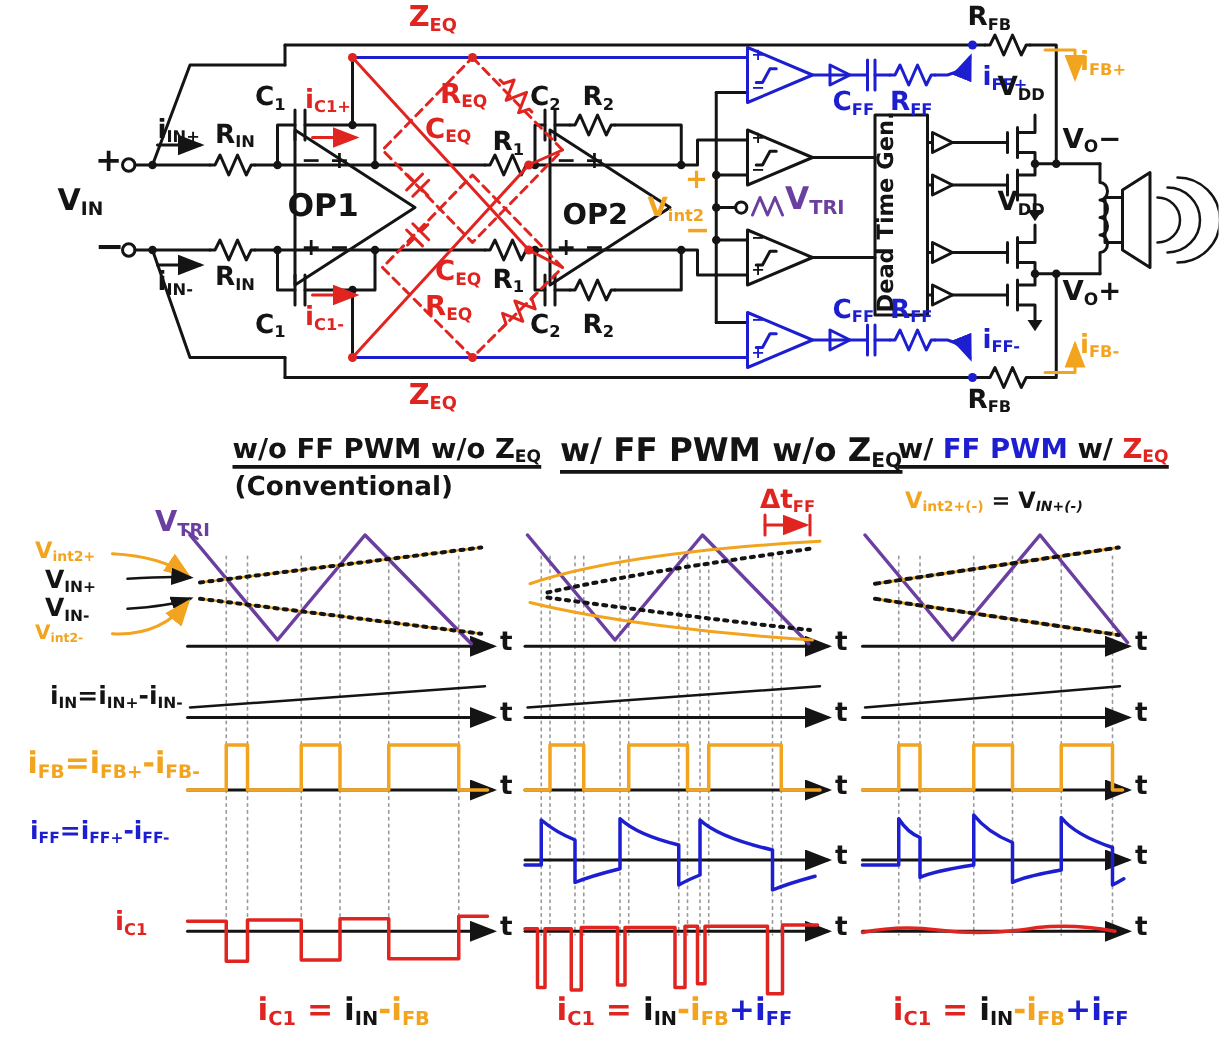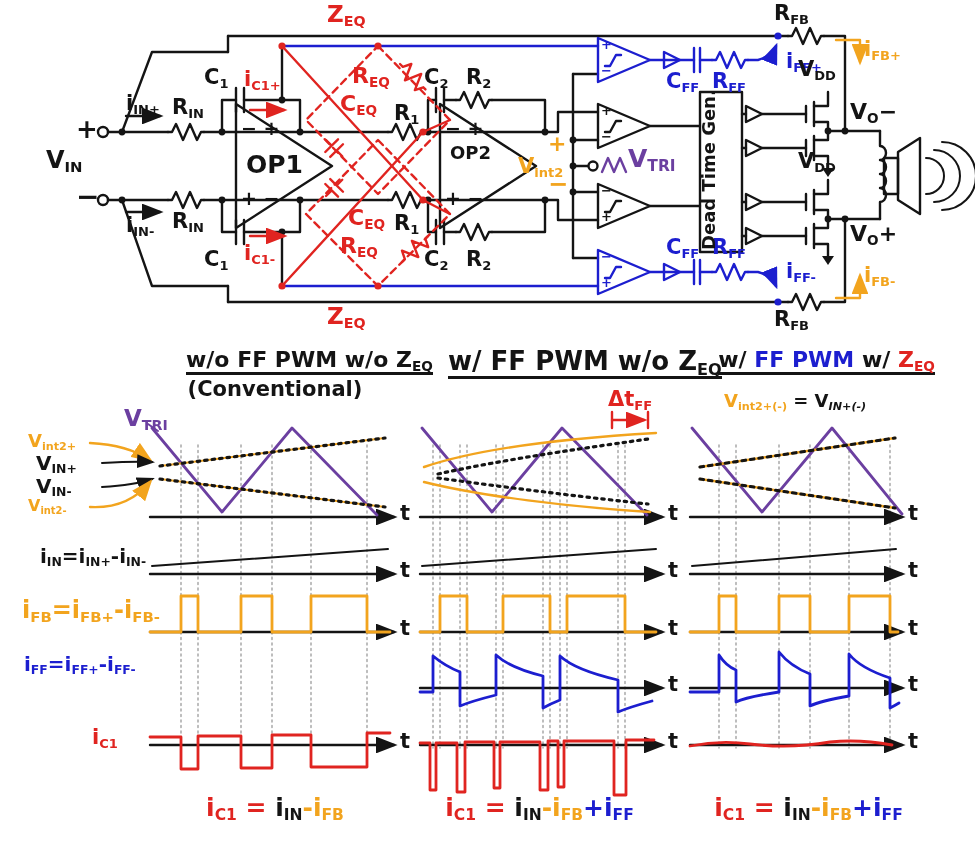--- a/index.html
+++ b/index.html
@@ -339,34 +339,34 @@
       <div class="lb" style="left: 46px; top: 148px; font-size: 24px;"><span><span>V</span><sub>IN</sub></span></div>
       <div class="lb" style="left: 76px; top: 182px; font-size: 28px;"><span><span>−</span></span></div>
       <div class="lb" style="left: 126px; top: 92px; font-size: 21px;"><span><span>i</span><sub>IN+</sub></span></div>
       <div class="lb" style="left: 172px; top: 96px; font-size: 21px;"><span><span>R</span><sub>IN</sub></span></div>
       <div class="lb" style="left: 126px; top: 214px; font-size: 21px;"><span><span>i</span><sub>IN-</sub></span></div>
       <div class="lb" style="left: 172px; top: 210px; font-size: 21px;"><span><span>R</span><sub>IN</sub></span></div>
       <div class="lb" style="left: 204px; top: 66px; font-size: 21px;"><span><span>C</span><sub>1</sub></span></div>
       <div class="lb" style="left: 244px; top: 68px; font-size: 21px; color: rgb(224, 36, 32);"><span><span>i</span><sub>C1+</sub></span></div>
       <div class="lb" style="left: 204px; top: 248px; font-size: 21px;"><span><span>C</span><sub>1</sub></span></div>
       <div class="lb" style="left: 244px; top: 242px; font-size: 21px; color: rgb(224, 36, 32);"><span><span>i</span><sub>C1-</sub></span></div>
-      <div class="lb" style="left: 246px; top: 152px; font-size: 25px;"><span><span>OP1</span></span></div>
+      <div class="lb" style="left: 230px; top: 152px; font-size: 25px;"><span><span>OP1</span></span></div>
       <div class="lb" style="left: 241px; top: 119px; font-size: 19px;"><span><span>− +</span></span></div>
       <div class="lb" style="left: 241px; top: 189px; font-size: 19px;"><span><span>+ −</span></span></div>
       <div class="lb" style="left: 327px; top: 2px; font-size: 23px; color: rgb(224, 36, 32);"><span><span>Z</span><sub>EQ</sub></span></div>
       <div class="lb" style="left: 352px; top: 64px; font-size: 22px; color: rgb(224, 36, 32);"><span><span>R</span><sub>EQ</sub></span></div>
       <div class="lb" style="left: 340px; top: 92px; font-size: 22px; color: rgb(224, 36, 32);"><span><span>C</span><sub>EQ</sub></span></div>
       <div class="lb" style="left: 348px; top: 206px; font-size: 22px; color: rgb(224, 36, 32);"><span><span>C</span><sub>EQ</sub></span></div>
       <div class="lb" style="left: 340px; top: 234px; font-size: 22px; color: rgb(224, 36, 32);"><span><span>R</span><sub>EQ</sub></span></div>
       <div class="lb" style="left: 327px; top: 304px; font-size: 23px; color: rgb(224, 36, 32);"><span><span>Z</span><sub>EQ</sub></span></div>
       <div class="lb" style="left: 394px; top: 102px; font-size: 21px;"><span><span>R</span><sub>1</sub></span></div>
       <div class="lb" style="left: 394px; top: 212px; font-size: 21px;"><span><span>R</span><sub>1</sub></span></div>
       <div class="lb" style="left: 424px; top: 66px; font-size: 21px;"><span><span>C</span><sub>2</sub></span></div>
       <div class="lb" style="left: 466px; top: 66px; font-size: 21px;"><span><span>R</span><sub>2</sub></span></div>
-      <div class="lb" style="left: 450px; top: 144px; font-size: 18px;"><span><span>OP2</span></span></div>
+      <div class="lb" style="left: 450px; top: 160px; font-size: 23px;"><span><span>OP2</span></span></div>
       <div class="lb" style="left: 445px; top: 119px; font-size: 19px;"><span><span>− +</span></span></div>
       <div class="lb" style="left: 445px; top: 189px; font-size: 19px;"><span><span>+ −</span></span></div>
       <div class="lb" style="left: 424px; top: 248px; font-size: 21px;"><span><span>C</span><sub>2</sub></span></div>
       <div class="lb" style="left: 466px; top: 248px; font-size: 21px;"><span><span>R</span><sub>2</sub></span></div>
       <div class="lb" style="left: 548px; top: 132px; font-size: 22px; color: rgb(242, 164, 30);"><span><span>+</span></span></div>
       <div class="lb" style="left: 518px; top: 155px; font-size: 21px; color: rgb(242, 164, 30);"><span><span>V</span><sub>int2</sub></span></div>
       <div class="lb" style="left: 548px; top: 172px; font-size: 24px; color: rgb(242, 164, 30);"><span><span>−</span></span></div>
       <div class="lb" style="left: 628px; top: 146px; font-size: 25px; color: rgb(107, 63, 160);"><span><span>V</span><sub>TRI</sub></span></div>
       <div class="lb" style="left: 666px; top: 70px; font-size: 21px; color: rgb(28, 30, 207);"><span><span>C</span><sub>FF</sub></span></div>
       <div class="lb" style="left: 712px; top: 70px; font-size: 21px; color: rgb(28, 30, 207);"><span><span>R</span><sub>FF</sub></span></div>

